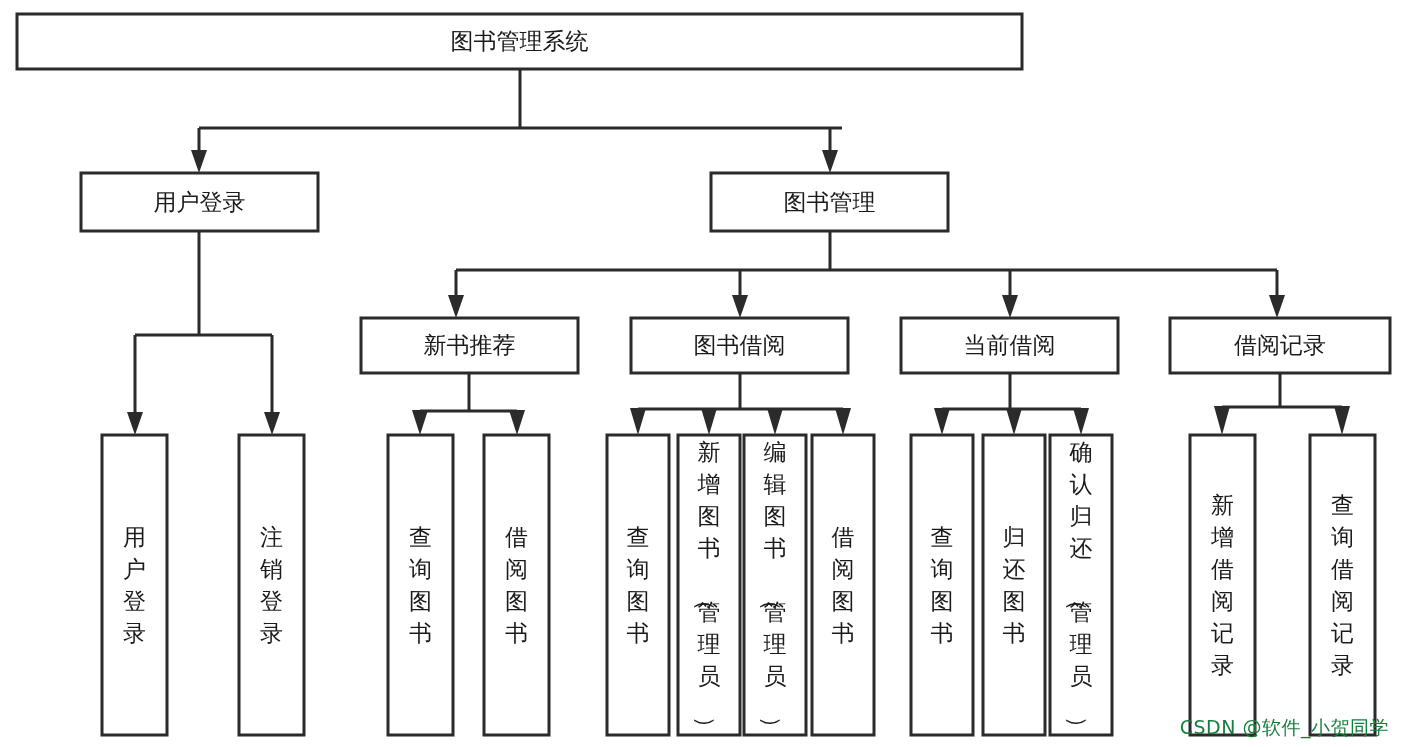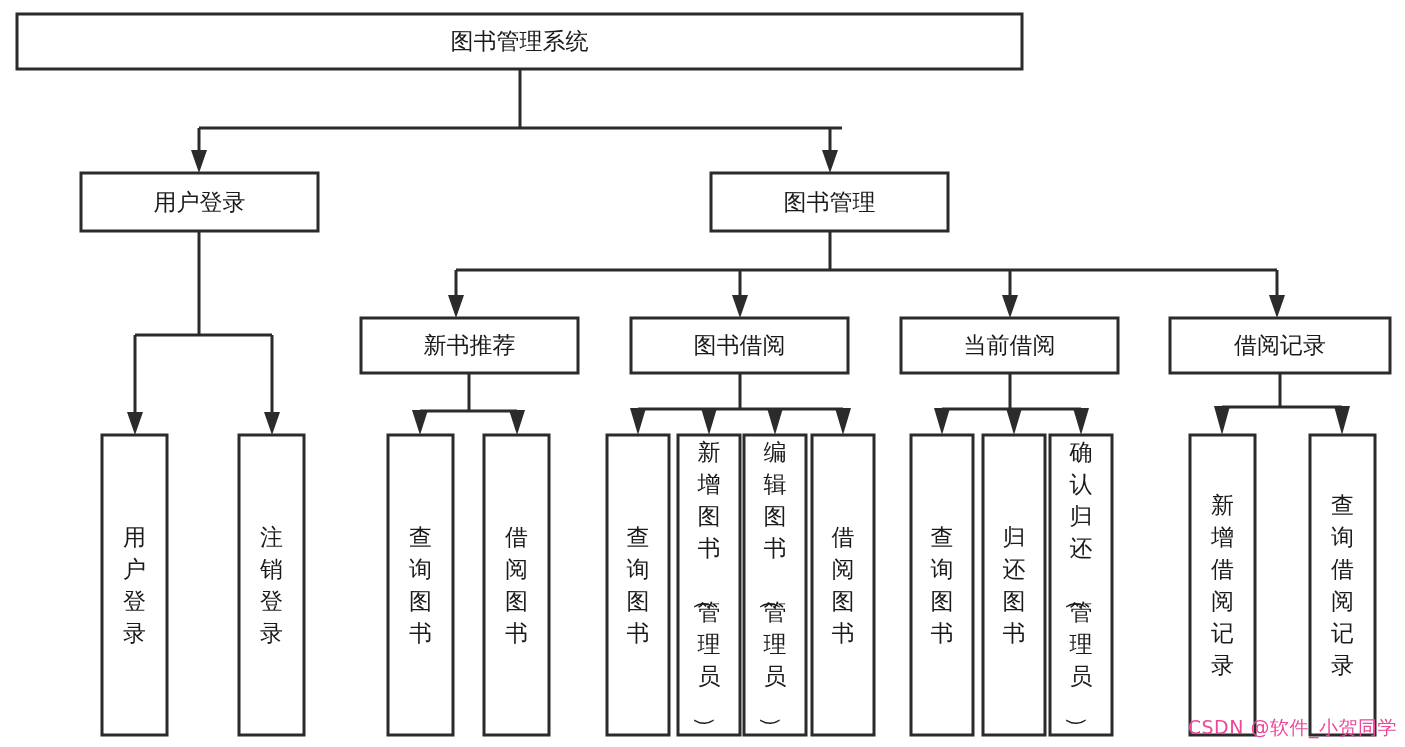--- a/index.html
+++ b/index.html
@@ -45,25 +45,25 @@
     stroke-width: 3;
     fill: none;
     stroke-linecap: butt;
   }
   .arrow-head {
     fill: #2b2b2b;
     stroke: none;
   }
   .watermark {
     position: absolute;
-    right: 8px;
+    right: 16px;
     bottom: 6px;
     font-family: "DejaVu Sans", "Liberation Sans", sans-serif;
     font-size: 19px;
-    color: #ec4899;
+    color: #15803d;
     letter-spacing: 0.5px;
     white-space: nowrap;
     pointer-events: none;
     padding-left: 7px;
   }
 </style>
 </head>
 <body>
 
 <svg id="diagram" viewBox="0 0 1405 747" xmlns="http://www.w3.org/2000/svg">

